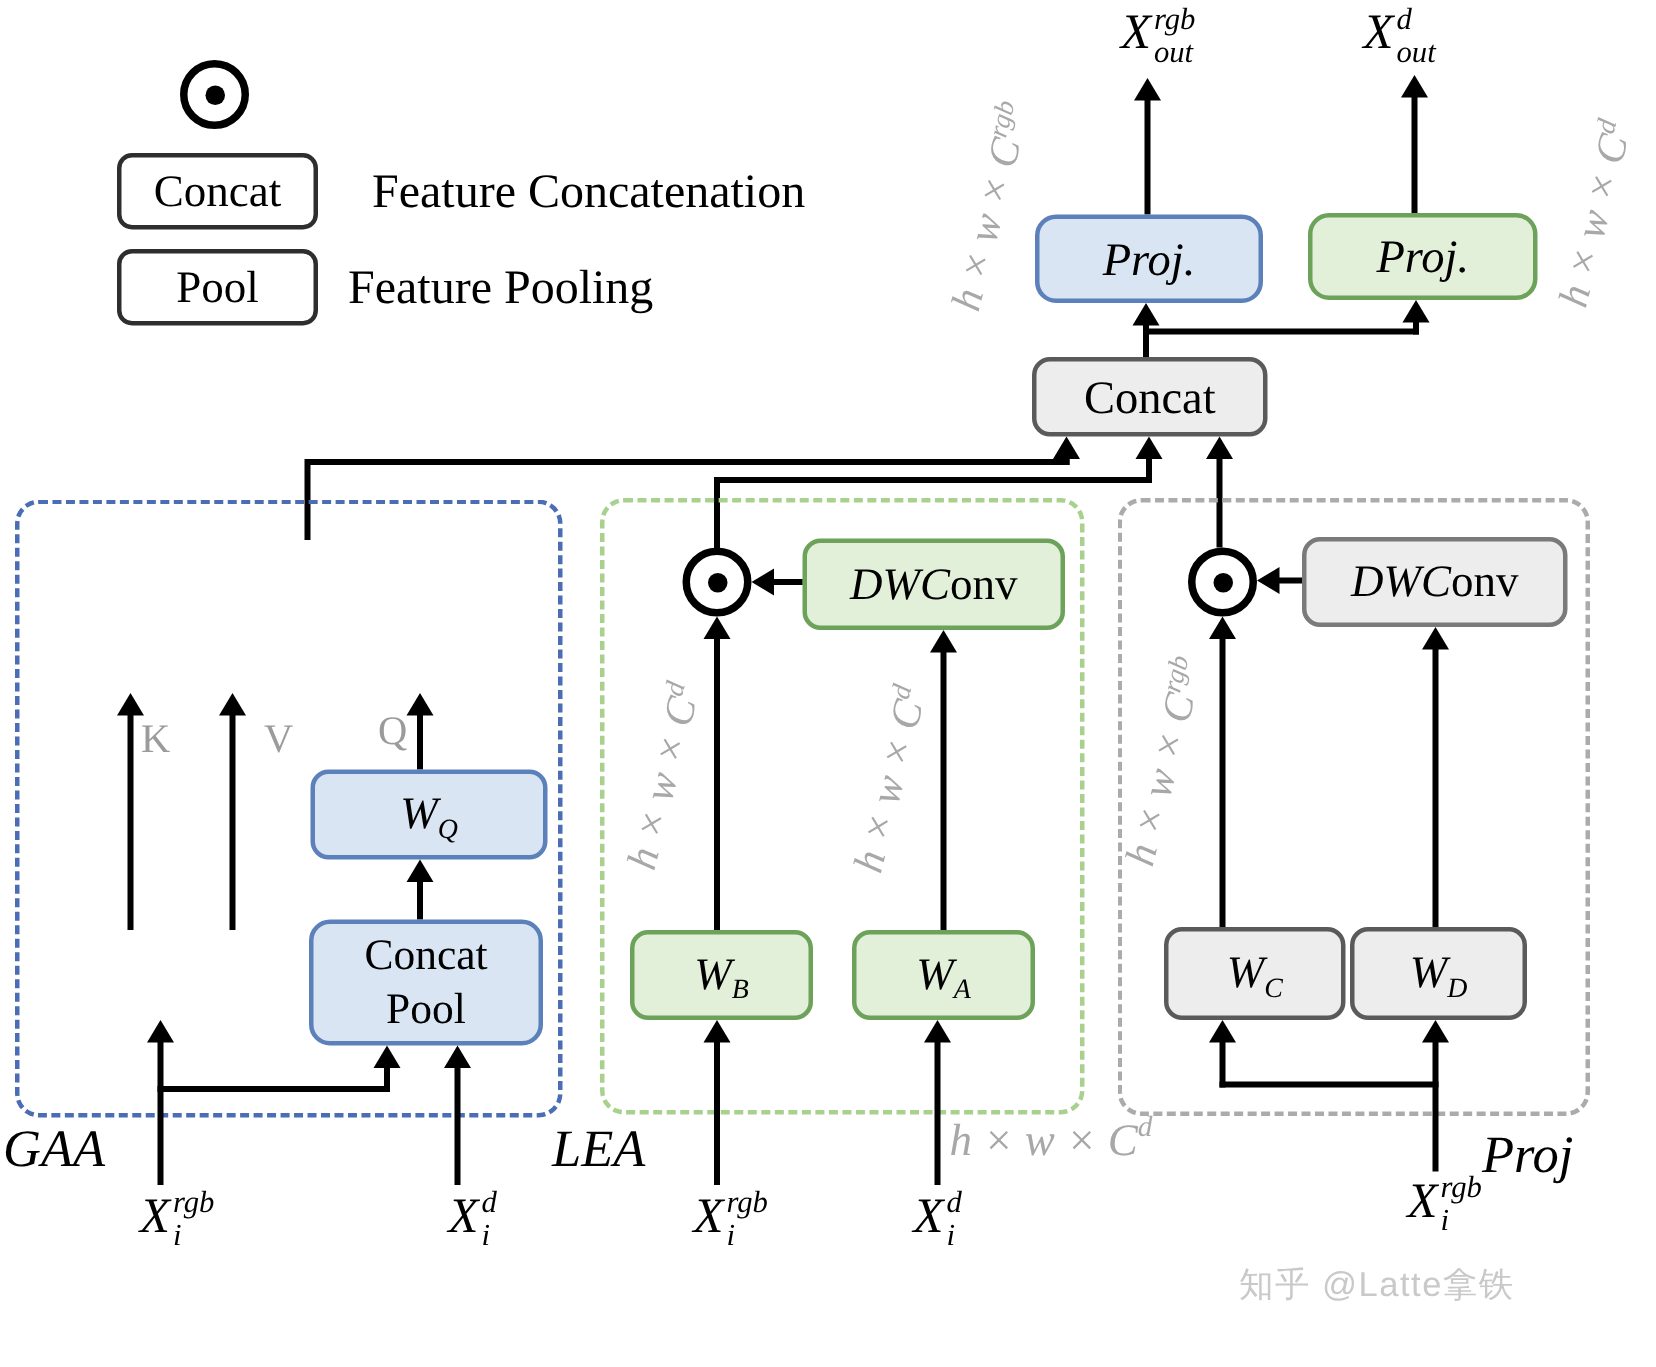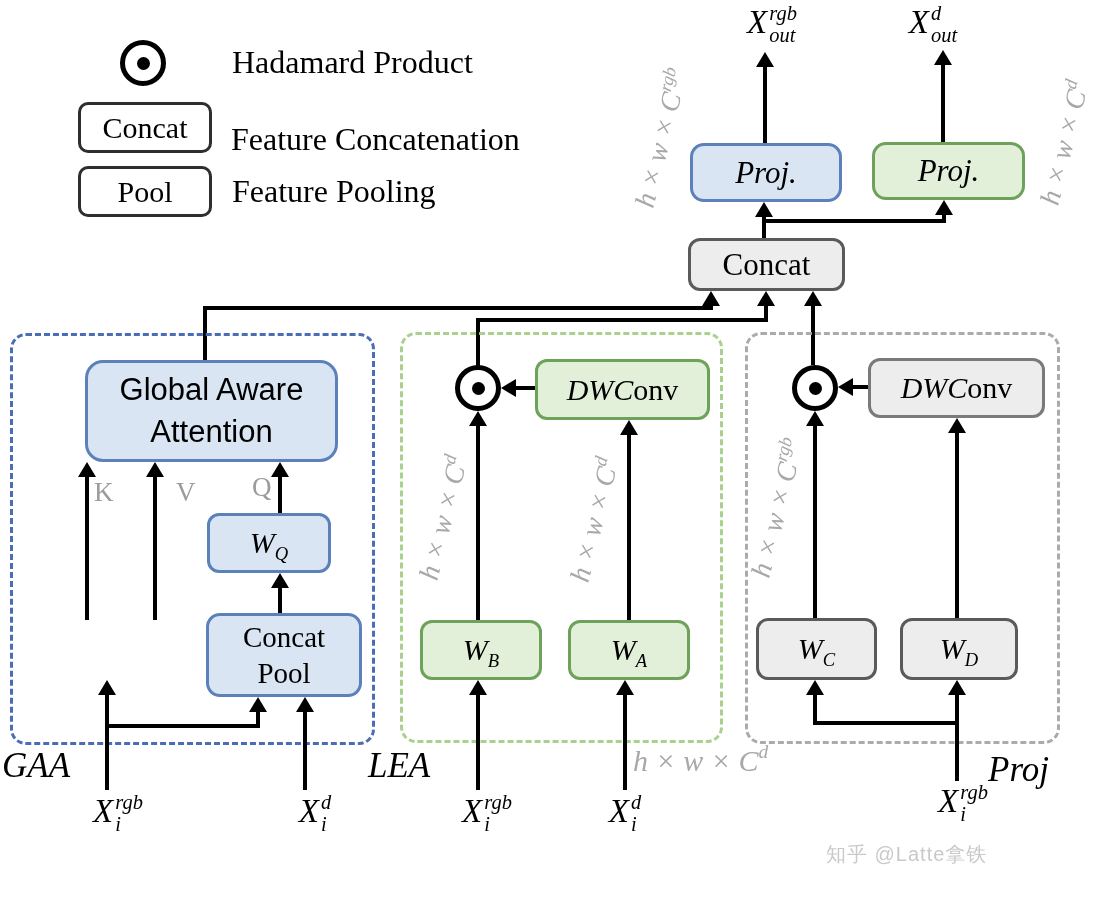--- a/index.html
+++ b/index.html
@@ -32,37 +32,36 @@
   .dimsup{font-size:0.65em;transform:translateY(-0.45em);display:inline-block;}
   .xlab{position:absolute;display:flex;align-items:flex-start;justify-content:center;
         font-family:"Liberation Serif",serif;font-style:italic;font-size:33px;white-space:nowrap;}
   .xstack{display:inline-flex;flex-direction:column;align-items:flex-start;font-size:0.62em;
           line-height:1.08;margin-left:2px;transform:translateY(-2px);}
   .wsub{font-size:0.62em;transform:translateY(0.35em);display:inline-block;}
   .kvq{position:absolute;color:#9b9b9b;font-size:27px;font-family:"Liberation Serif",serif;}
   .grouplab{position:absolute;font-style:italic;font-size:35px;font-family:"Liberation Serif",serif;}
   .caption{position:absolute;left:0;top:856px;width:1104px;text-align:center;font-size:36px;
            font-family:"Liberation Serif",serif;}
-  .watermark{position:absolute;left:826px;top:841px;font-size:20px;color:#c9c9c9;
+  .watermark{position:absolute;left:826px;top:841px;font-size:23px;color:#c9c9c9;
              font-family:"Liberation Sans",sans-serif;letter-spacing:1px;}
 </style>
 </head>
 <body>
 
 <div id="fig">
 
   <div class="had" style="left:120px;top:40px;width:46px;height:46px;">
       <div class="dot"></div>
     </div>
-  <div class="abs serif32" style="left:232px;top:44px;">Hadamard Product</div>
 
   <div class="box whitebox" style="left:78px;top:102px;width:134px;height:51px;">
     <span class="boxtext">Concat</span>
   </div>
-  <div class="abs serif32" style="left:231px;top:109px;margin-top:12px;">Feature Concatenation</div>
+  <div class="abs serif32" style="left:248px;top:109px;">Feature Concatenation</div>
 
   <div class="box whitebox" style="left:78px;top:166px;width:134px;height:51px;">
     <span class="boxtext">Pool</span>
   </div>
   <div class="abs serif32" style="left:232px;top:173px;">Feature Pooling</div>
 
   <div class="xlab" style="left:717px;top:4px;width:110px;">
     <span>X</span>
       <span class="xstack">
         <span>rgb</span>
@@ -118,36 +117,33 @@
   <div class="hline" style="left:476px;top:318px;width:292px;"></div>
   <div class="vline" style="left:476px;top:318px;height:49px;"></div>
 
   <div class="arr-up" style="left:804px;top:291px;"></div>
   <div class="vline" style="left:811px;top:303px;height:62px;"></div>
 
   <div class="dashbox" style="left:10px;top:333px;width:365px;height:412px;border-color:#4a6db6;"></div>
   <div class="dashbox" style="left:400px;top:332px;width:323px;height:411px;border-color:#a9d18e;"></div>
   <div class="dashbox" style="left:745px;top:332px;width:315px;height:412px;border-color:#ababab;"></div>
 
-  <div class="box blue" style="left:85px;top:360px;width:253px;height:102px;border-radius:18px;">
-    <span class="sans" style="font-size:31px;line-height:1.35;">Global Aware Attention</span>
-  </div>
 
   <span class="kvq" style="left:94px;top:477px;">K</span>
   <span class="kvq" style="left:176px;top:477px;">V</span>
   <span class="kvq" style="left:252px;top:472px;">Q</span>
 
   <div class="arr-up" style="left:78px;top:462px;"></div>
   <div class="vline" style="left:85px;top:474px;height:146px;"></div>
   <div class="arr-up" style="left:146px;top:462px;"></div>
   <div class="vline" style="left:153px;top:474px;height:146px;"></div>
   <div class="arr-up" style="left:271px;top:462px;"></div>
   <div class="vline" style="left:278px;top:474px;height:39px;"></div>
 
-  <div class="box blue" style="left:207px;top:513px;width:124px;height:60px;">
+  <div class="box blue" style="left:207px;top:513px;width:158px;height:60px;">
     <span class="boxtext ital"><span>W</span><span class="wsub">Q</span></span>
   </div>
 
   <div class="arr-up" style="left:271px;top:573px;"></div>
   <div class="vline" style="left:278px;top:585px;height:28px;"></div>
 
 
   <div class="box blue" style="left:206px;top:613px;width:156px;height:84px;border-radius:14px;flex-direction:column;">
     <span class="boxtext" style="font-size:29px;line-height:1.25;">Concat</span>
     <span class="boxtext" style="font-size:29px;line-height:1.25;">Pool</span>
@@ -249,21 +245,21 @@
   <div class="dim rot" style="left:670px;top:493px;">
     <span>h × w × C</span>
       <span class="dimsup">rgb</span>
   </div>
 
   <div class="arr-up" style="left:806px;top:411px;"></div>
   <div class="vline" style="left:813px;top:423px;height:195px;"></div>
   <div class="arr-up" style="left:948px;top:418px;"></div>
   <div class="vline" style="left:955px;top:430px;height:188px;"></div>
 
-  <div class="box gray" style="left:756px;top:618px;width:121px;height:62px;">
+  <div class="box gray" style="left:776px;top:618px;width:121px;height:62px;">
     <span class="boxtext ital"><span>W</span><span class="wsub">C</span></span>
   </div>
   <div class="box gray" style="left:900px;top:618px;width:118px;height:62px;">
     <span class="boxtext ital"><span>W</span><span class="wsub">D</span></span>
   </div>
 
   <div class="arr-up" style="left:806px;top:680px;"></div>
   <div class="vline" style="left:813px;top:692px;height:33px;"></div>
   <div class="hline" style="left:813px;top:721px;width:146px;"></div>
   <div class="arr-up" style="left:948px;top:680px;"></div>

